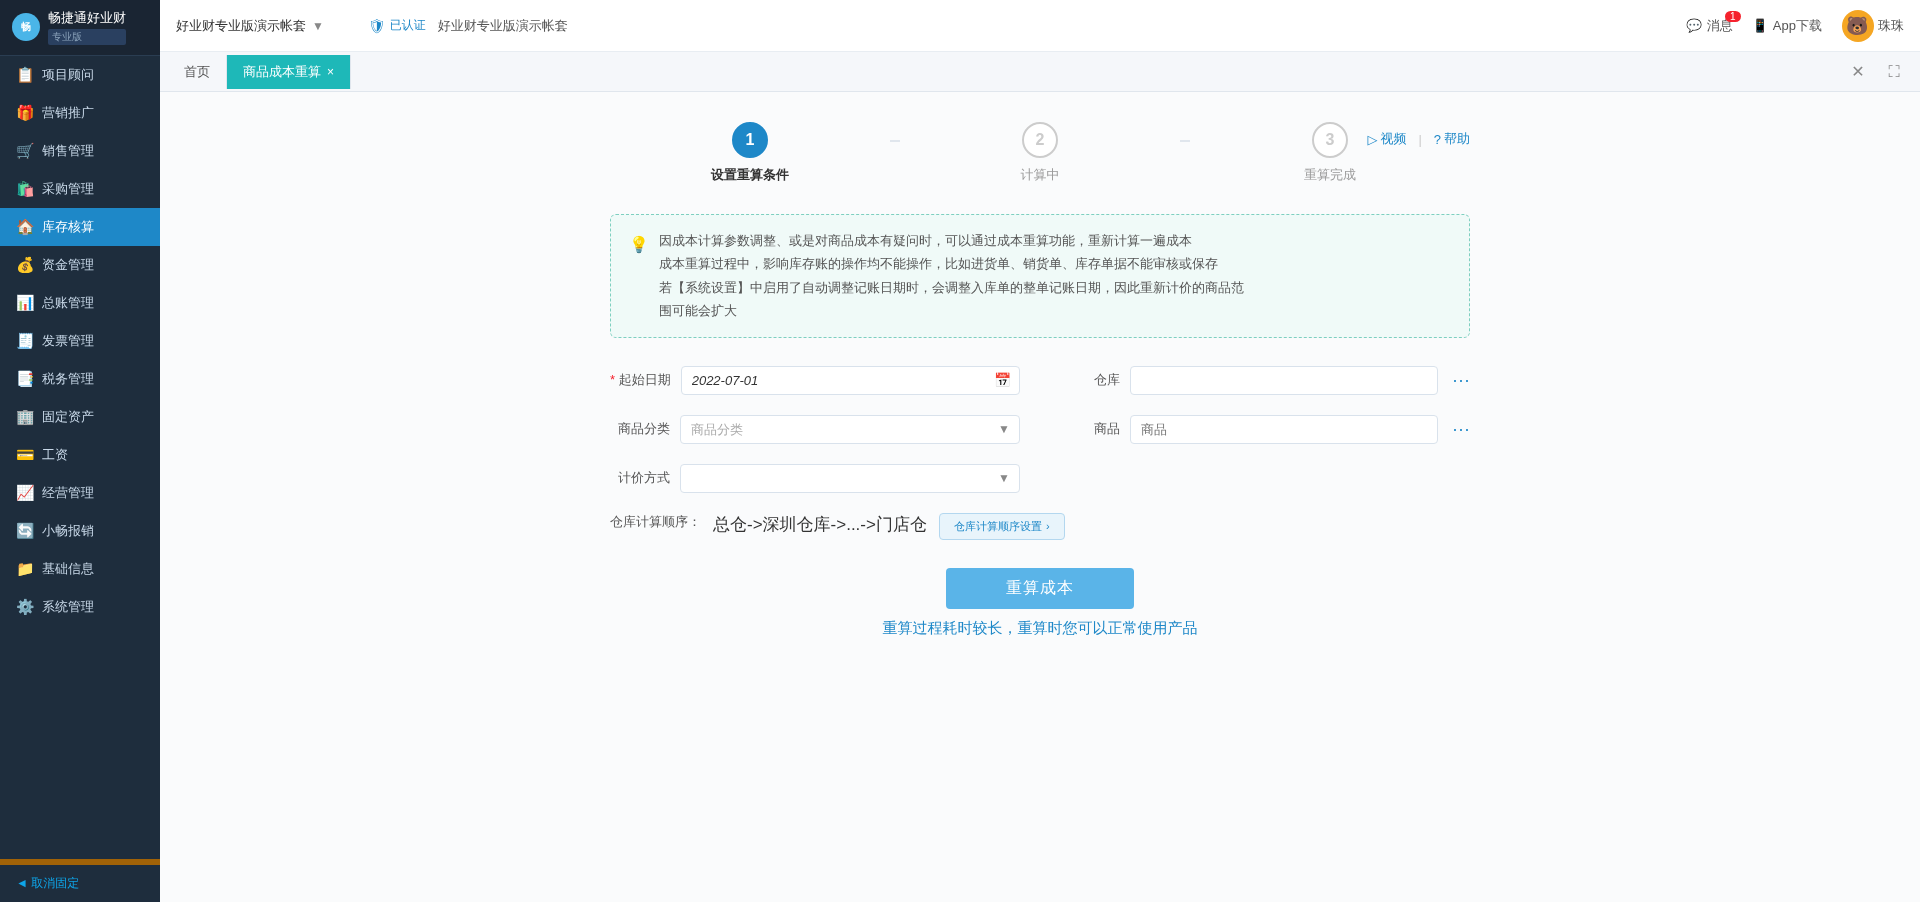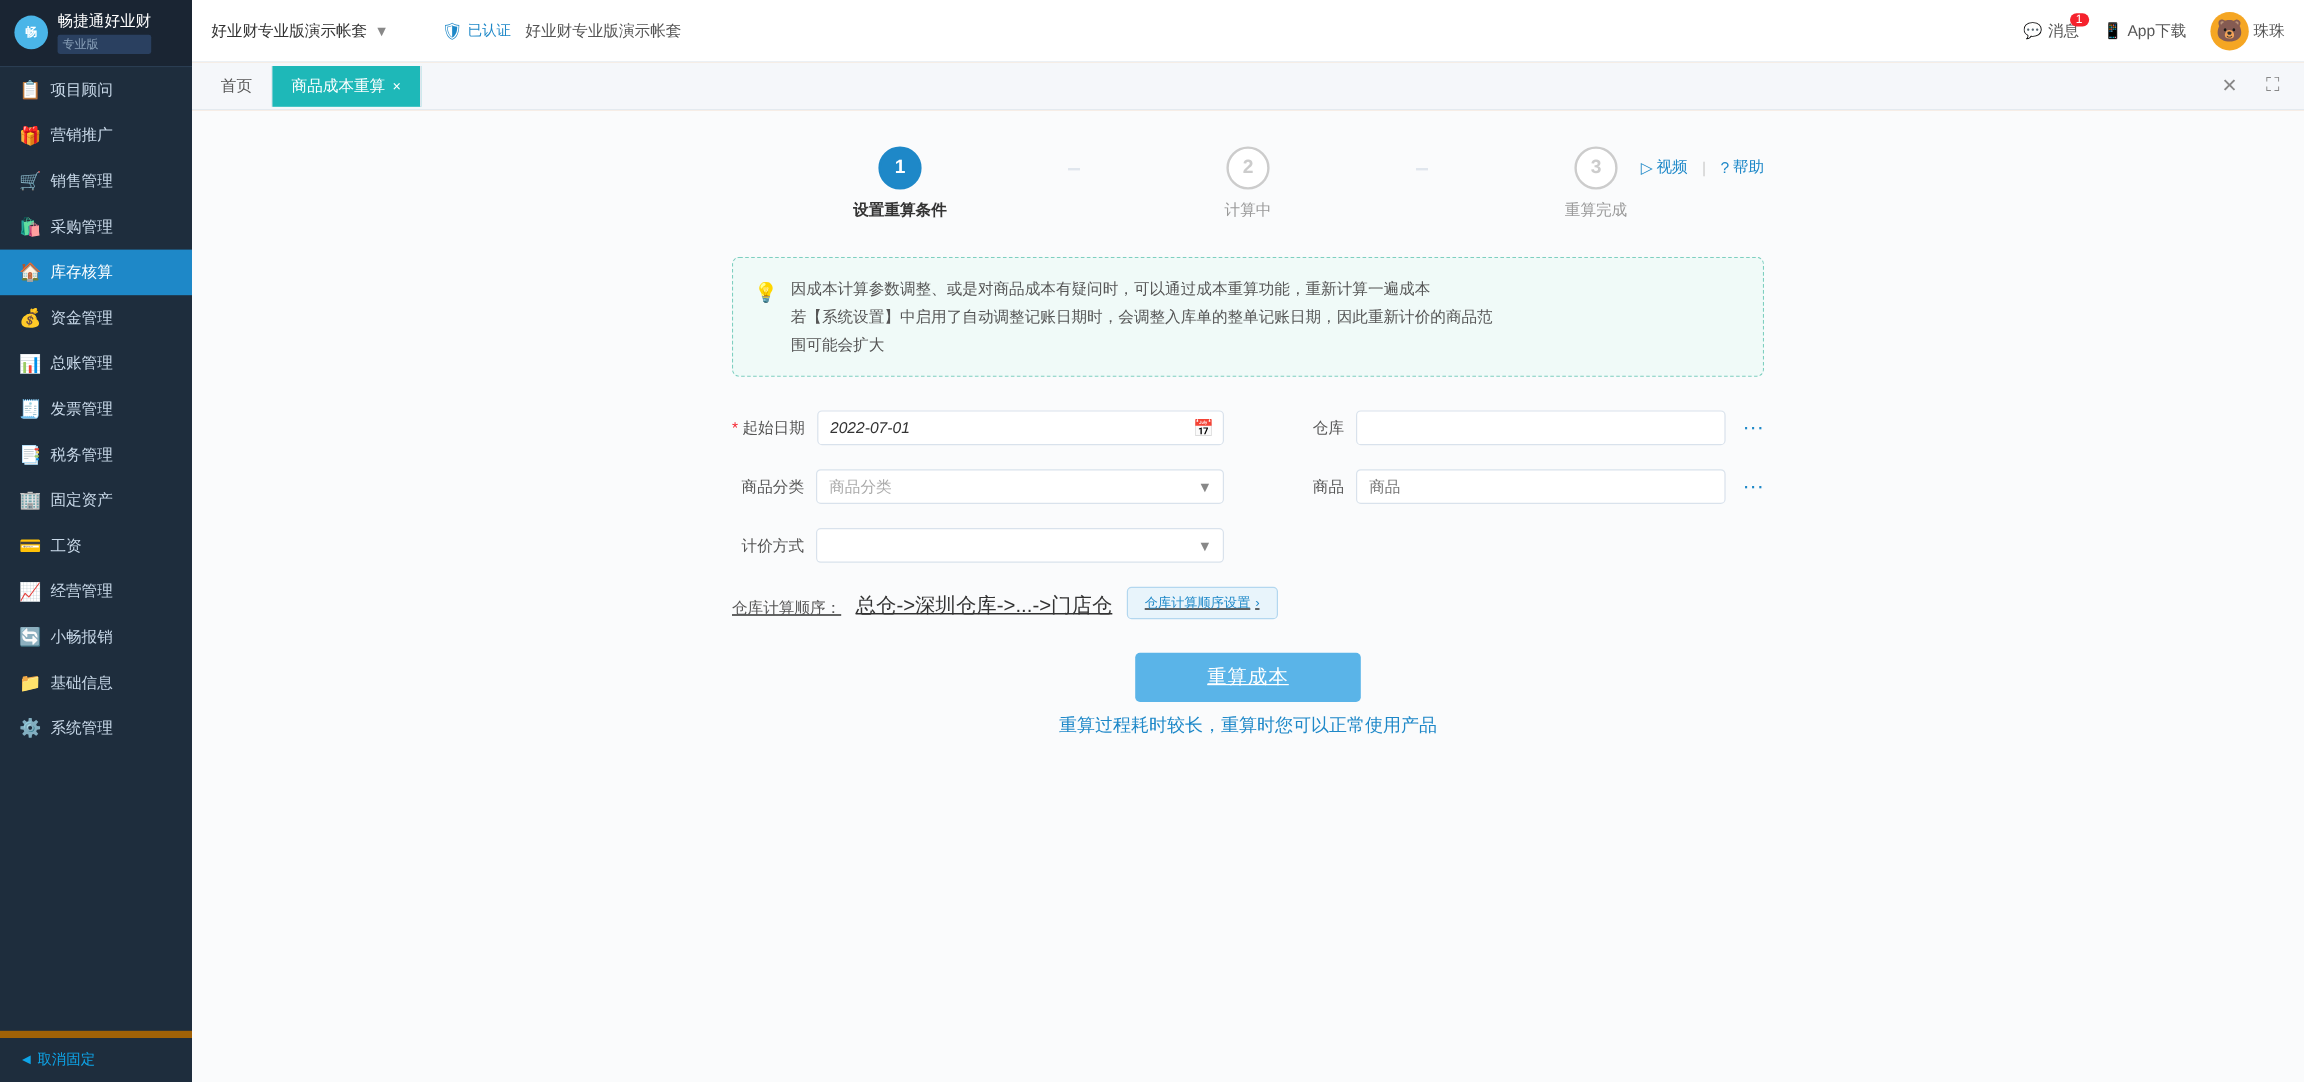--- a/index.html
+++ b/index.html
@@ -346,24 +346,23 @@
     .form-dots {
       color: #1e88c8;
       font-size: 18px;
       cursor: pointer;
       margin-left: 4px;
     }
 
     
     .warehouse-row {
       display: flex;
-      align-items: flex-end;
+      align-items: flex-start;
       gap: 12px;
       margin-bottom: 28px;
-      text-decoration: underline;
     }
     .warehouse-label { color: #555; font-size: 13px; white-space: nowrap; }
     .warehouse-value { color: #333; font-size: 17px; }
     .warehouse-btn {
       background: #e8f4fb;
       border: 1px solid #b3d7ef;
       color: #1e88c8;
       border-radius: 4px;
       padding: 5px 14px;
       font-size: 11px;
@@ -383,21 +382,20 @@
     }
     .recalc-btn {
       background: #5ab4e8;
       color: #fff;
       border: none;
       border-radius: 4px;
       padding: 10px 60px;
       font-size: 16px;
       cursor: pointer;
       letter-spacing: 1px;
-      text-decoration: underline;
     }
     .recalc-hint { color: #1e88c8; font-size: 15px; }
   </style>
 </head>
 <body>
 
 <div class="sidebar">
   <div class="sidebar-header">
     <div class="sidebar-logo">
       <span>畅</span>
@@ -553,20 +551,21 @@
             <span>?</span>
             <span>帮助</span>
           </span>
         </div>
       </div>
 
       <div class="info-box">
         <span class="info-icon">💡</span>
         <div>
           <div>因成本计算参数调整、或是对商品成本有疑问时，可以通过成本重算功能，重新计算一遍成本</div>
+          <div>成本重算过程中，影响库存账的操作均不能操作，比如进货单、销货单、库存单据不能审核或保存</div>
           <div>若【系统设置】中启用了自动调整记账日期时，会调整入库单的整单记账日期，因此重新计价的商品范</div>
           <div>围可能会扩大</div>
         </div>
       </div>
 
       <div class="form-row">
 
         <div class="form-field">
           <span class="form-label required">起始日期</span>
           <div class="form-input-with-icon">

